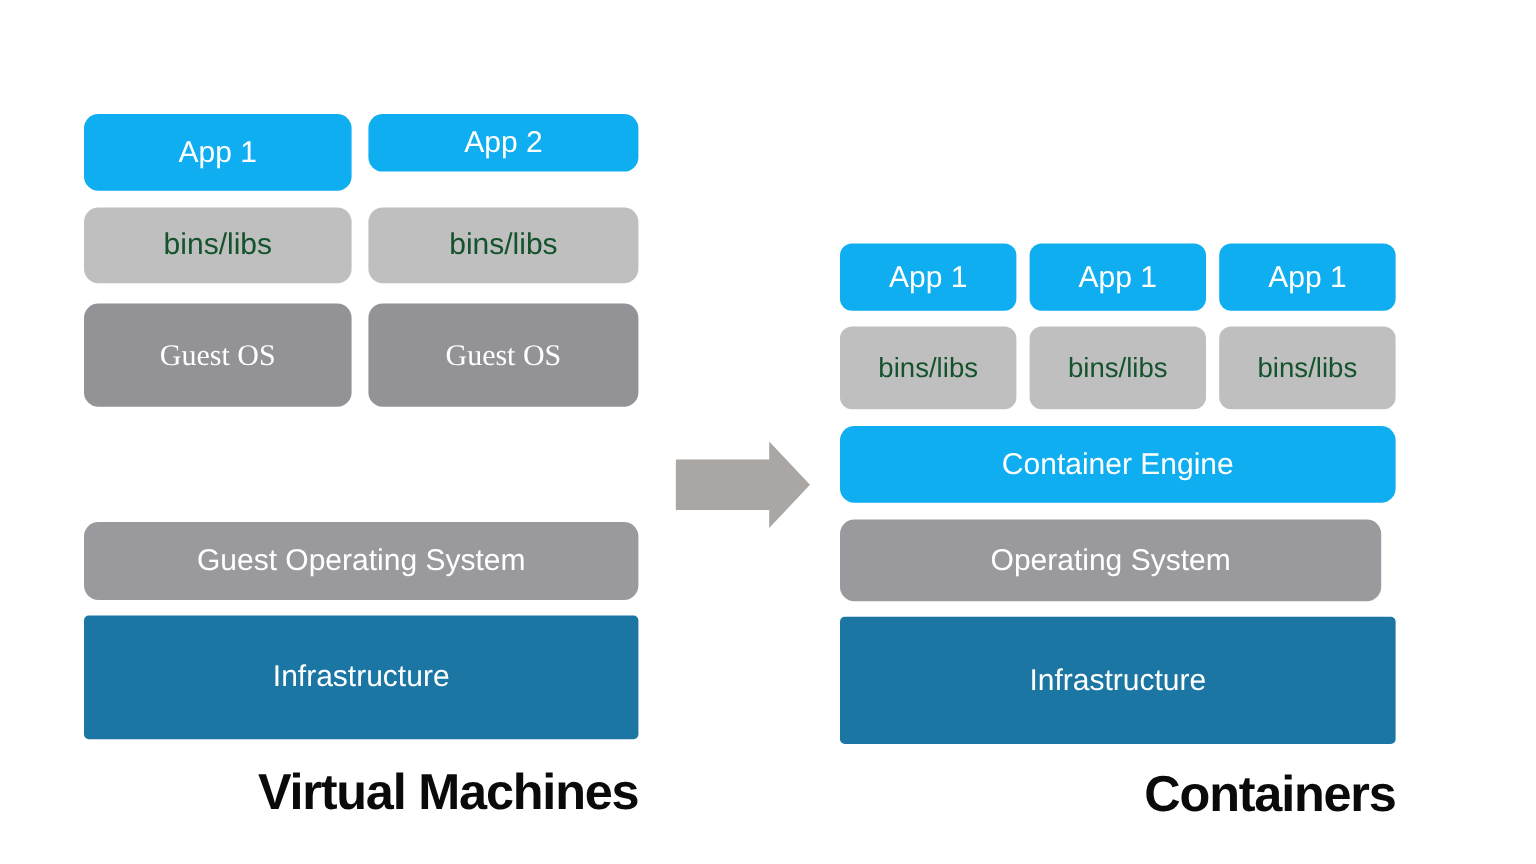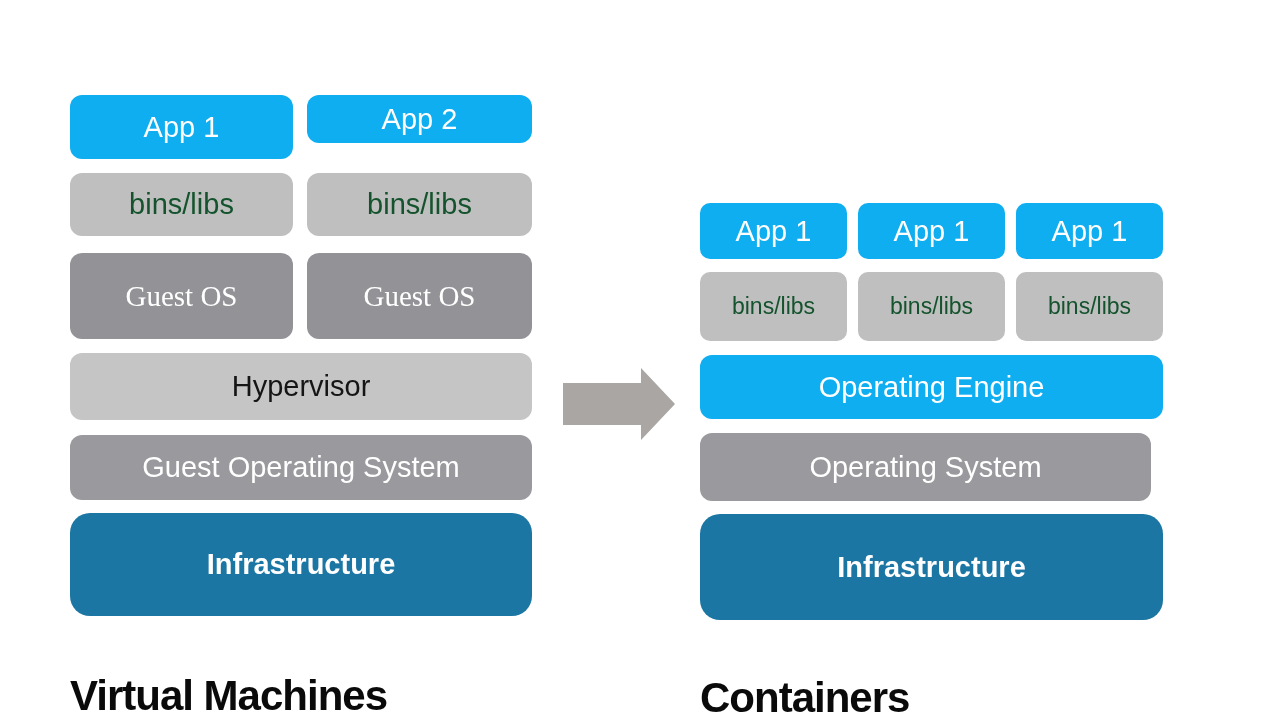--- a/index.html
+++ b/index.html
@@ -10,58 +10,56 @@
     background: #ffffff;
     overflow: hidden;
     font-family: "Liberation Sans", sans-serif;
   }
   .box {
     position: absolute;
     display: flex;
     align-items: center;
     justify-content: center;
     border-radius: 12px;
-    font-size: 29px;
+    font-size: 25px;
     line-height: 1;
     white-space: nowrap;
   }
   .box.small { border-radius: 10px; }
   .blue   { background: var(--app-blue);        color: #ffffff; }
   .lgray  { background: var(--light-gray);      color: #14532d; }
   .hgray  { background: var(--hypervisor-gray); color: #151515; }
   .ggray  { background: var(--guest-os-gray);   color: #ffffff; font-family: Liberation Serif, serif; }
   .mgray  { background: var(--os-gray);         color: #ffffff; }
-  .infra  { background: var(--infra-blue);      color: #ffffff; border-radius: 20px; font-weight: bold; }
+  .infra  { background: var(--infra-blue);      color: #ffffff; border-radius: 4px; }
   .bins-sm { font-size: 23px; }
   .stack-title {
     position: absolute;
     font-size: 42px;
     font-weight: bold;
     color: var(--title-black);
-    text-align: left;
+    text-align: right;
     letter-spacing: -1px;
-    margin-top: 36px;
   }
   .arrow-wrap { position: absolute; left: 563px; top: 368px; width: 112px; height: 72px; }
 </style>
 </head>
 <body>
 
 <div class="canvas">
 
   <div class="box blue" style="left:70px;  top:95px;  width:223px; height:64px;">App 1</div>
   <div class="box blue" style="left:307px; top:95px;  width:225px; height:48px;">App 2</div>
 
   <div class="box lgray" style="left:70px;  top:173px; width:223px; height:63px;">bins/libs</div>
   <div class="box lgray" style="left:307px; top:173px; width:225px; height:63px;">bins/libs</div>
 
   <div class="box ggray" style="left:70px;  top:253px; width:223px; height:86px;">Guest OS</div>
   <div class="box ggray" style="left:307px; top:253px; width:225px; height:86px;">Guest OS</div>
 
-  <div class="box hgray" style="left:70px;  top:353px; width:462px; height:67px;">Hypervisor</div>
 
   <div class="box mgray" style="left:70px;  top:435px; width:462px; height:65px;">Guest Operating System</div>
 
   <div class="box infra" style="left:70px;  top:513px; width:462px; height:103px;">Infrastructure</div>
 
   <div class="stack-title" style="left:70px; top:636px; width:462px;">Virtual Machines</div>
 
   <div class="arrow-wrap">
     <svg width="112" height="72" viewBox="0 0 112 72" xmlns="http://www.w3.org/2000/svg">
       <polygon points="0,15 78,15 78,0 112,36 78,72 78,57 0,57" fill="var(--arrow-gray)"></polygon>
@@ -69,21 +67,21 @@
   </div>
 
   <div class="box blue small" style="left:700px;  top:203px; width:147px; height:56px;">App 1</div>
   <div class="box blue small" style="left:858px;  top:203px; width:147px; height:56px;">App 1</div>
   <div class="box blue small" style="left:1016px; top:203px; width:147px; height:56px;">App 1</div>
 
   <div class="box lgray small bins-sm" style="left:700px;  top:272px; width:147px; height:69px;">bins/libs</div>
   <div class="box lgray small bins-sm" style="left:858px;  top:272px; width:147px; height:69px;">bins/libs</div>
   <div class="box lgray small bins-sm" style="left:1016px; top:272px; width:147px; height:69px;">bins/libs</div>
 
-  <div class="box blue" style="left:700px; top:355px; width:463px; height:64px;">Operating Engine</div>
+  <div class="box blue" style="left:700px; top:355px; width:463px; height:64px;">Container Engine</div>
 
   <div class="box mgray" style="left:700px; top:433px; width:451px; height:68px;">Operating System</div>
 
   <div class="box infra" style="left:700px; top:514px; width:463px; height:106px;">Infrastructure</div>
 
   <div class="stack-title" style="left:700px; top:638px; width:463px;">Containers</div>
 
 </div>
 
 </body></html>

